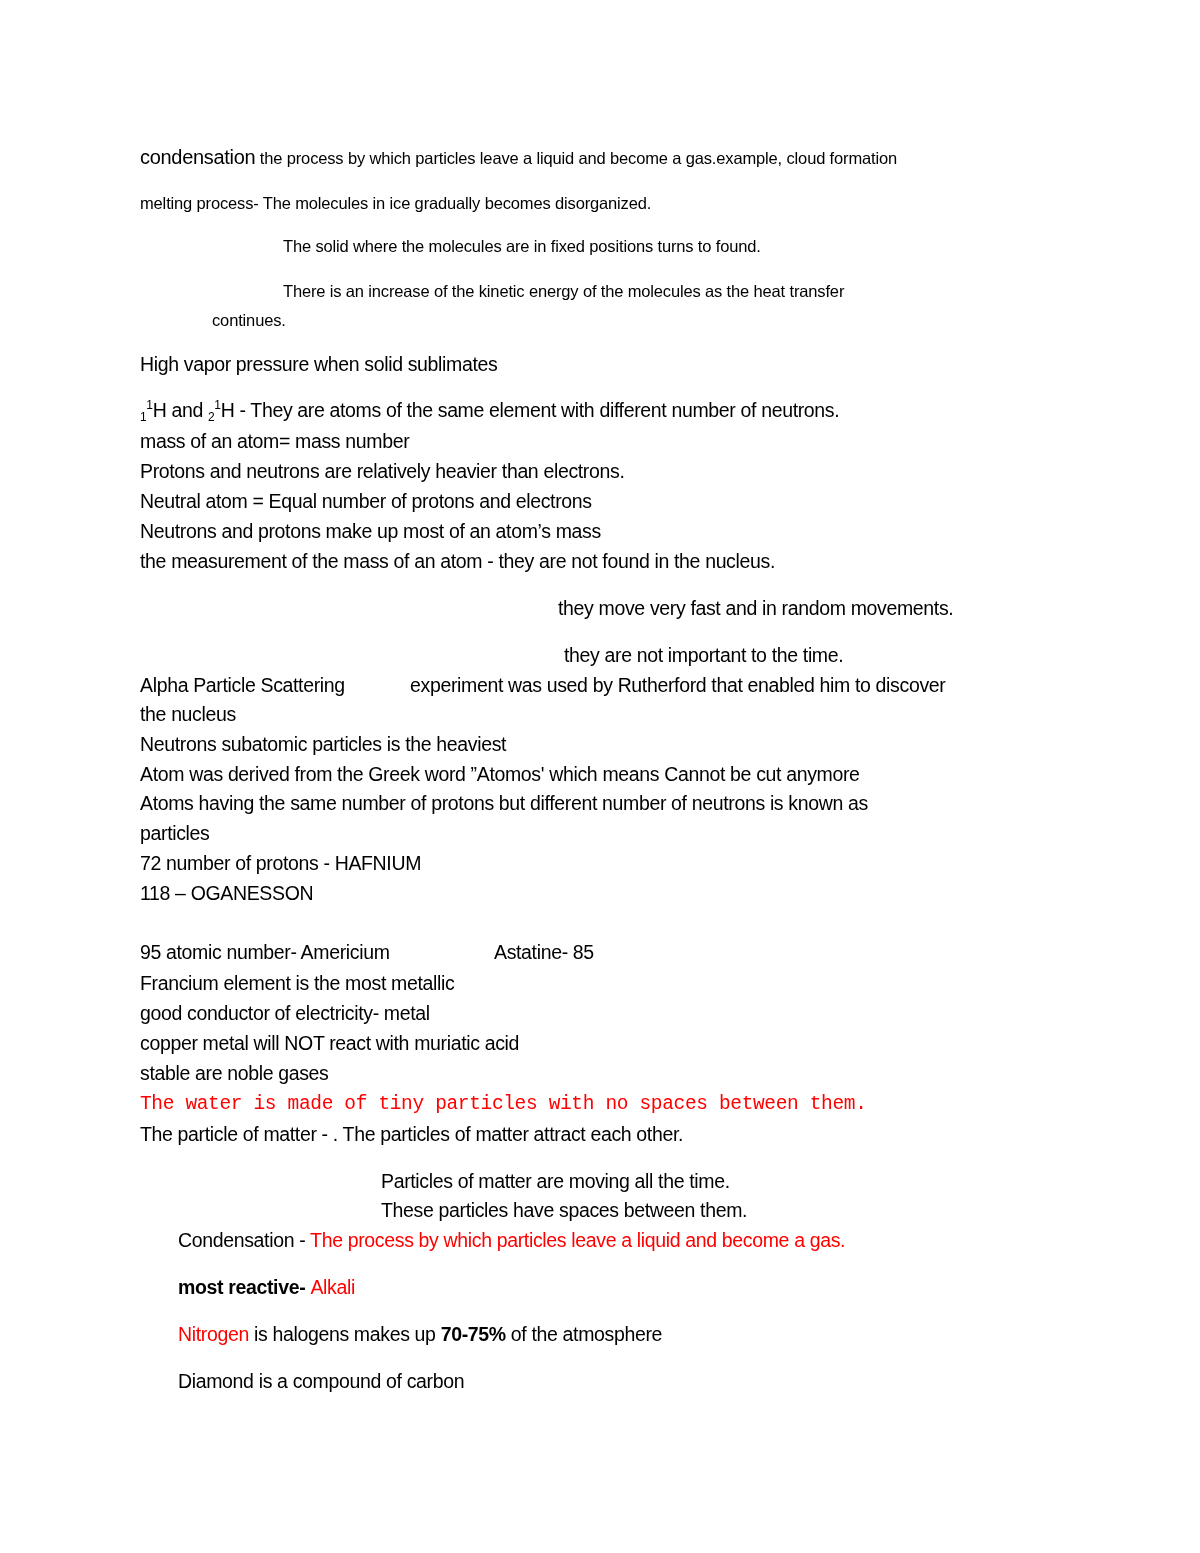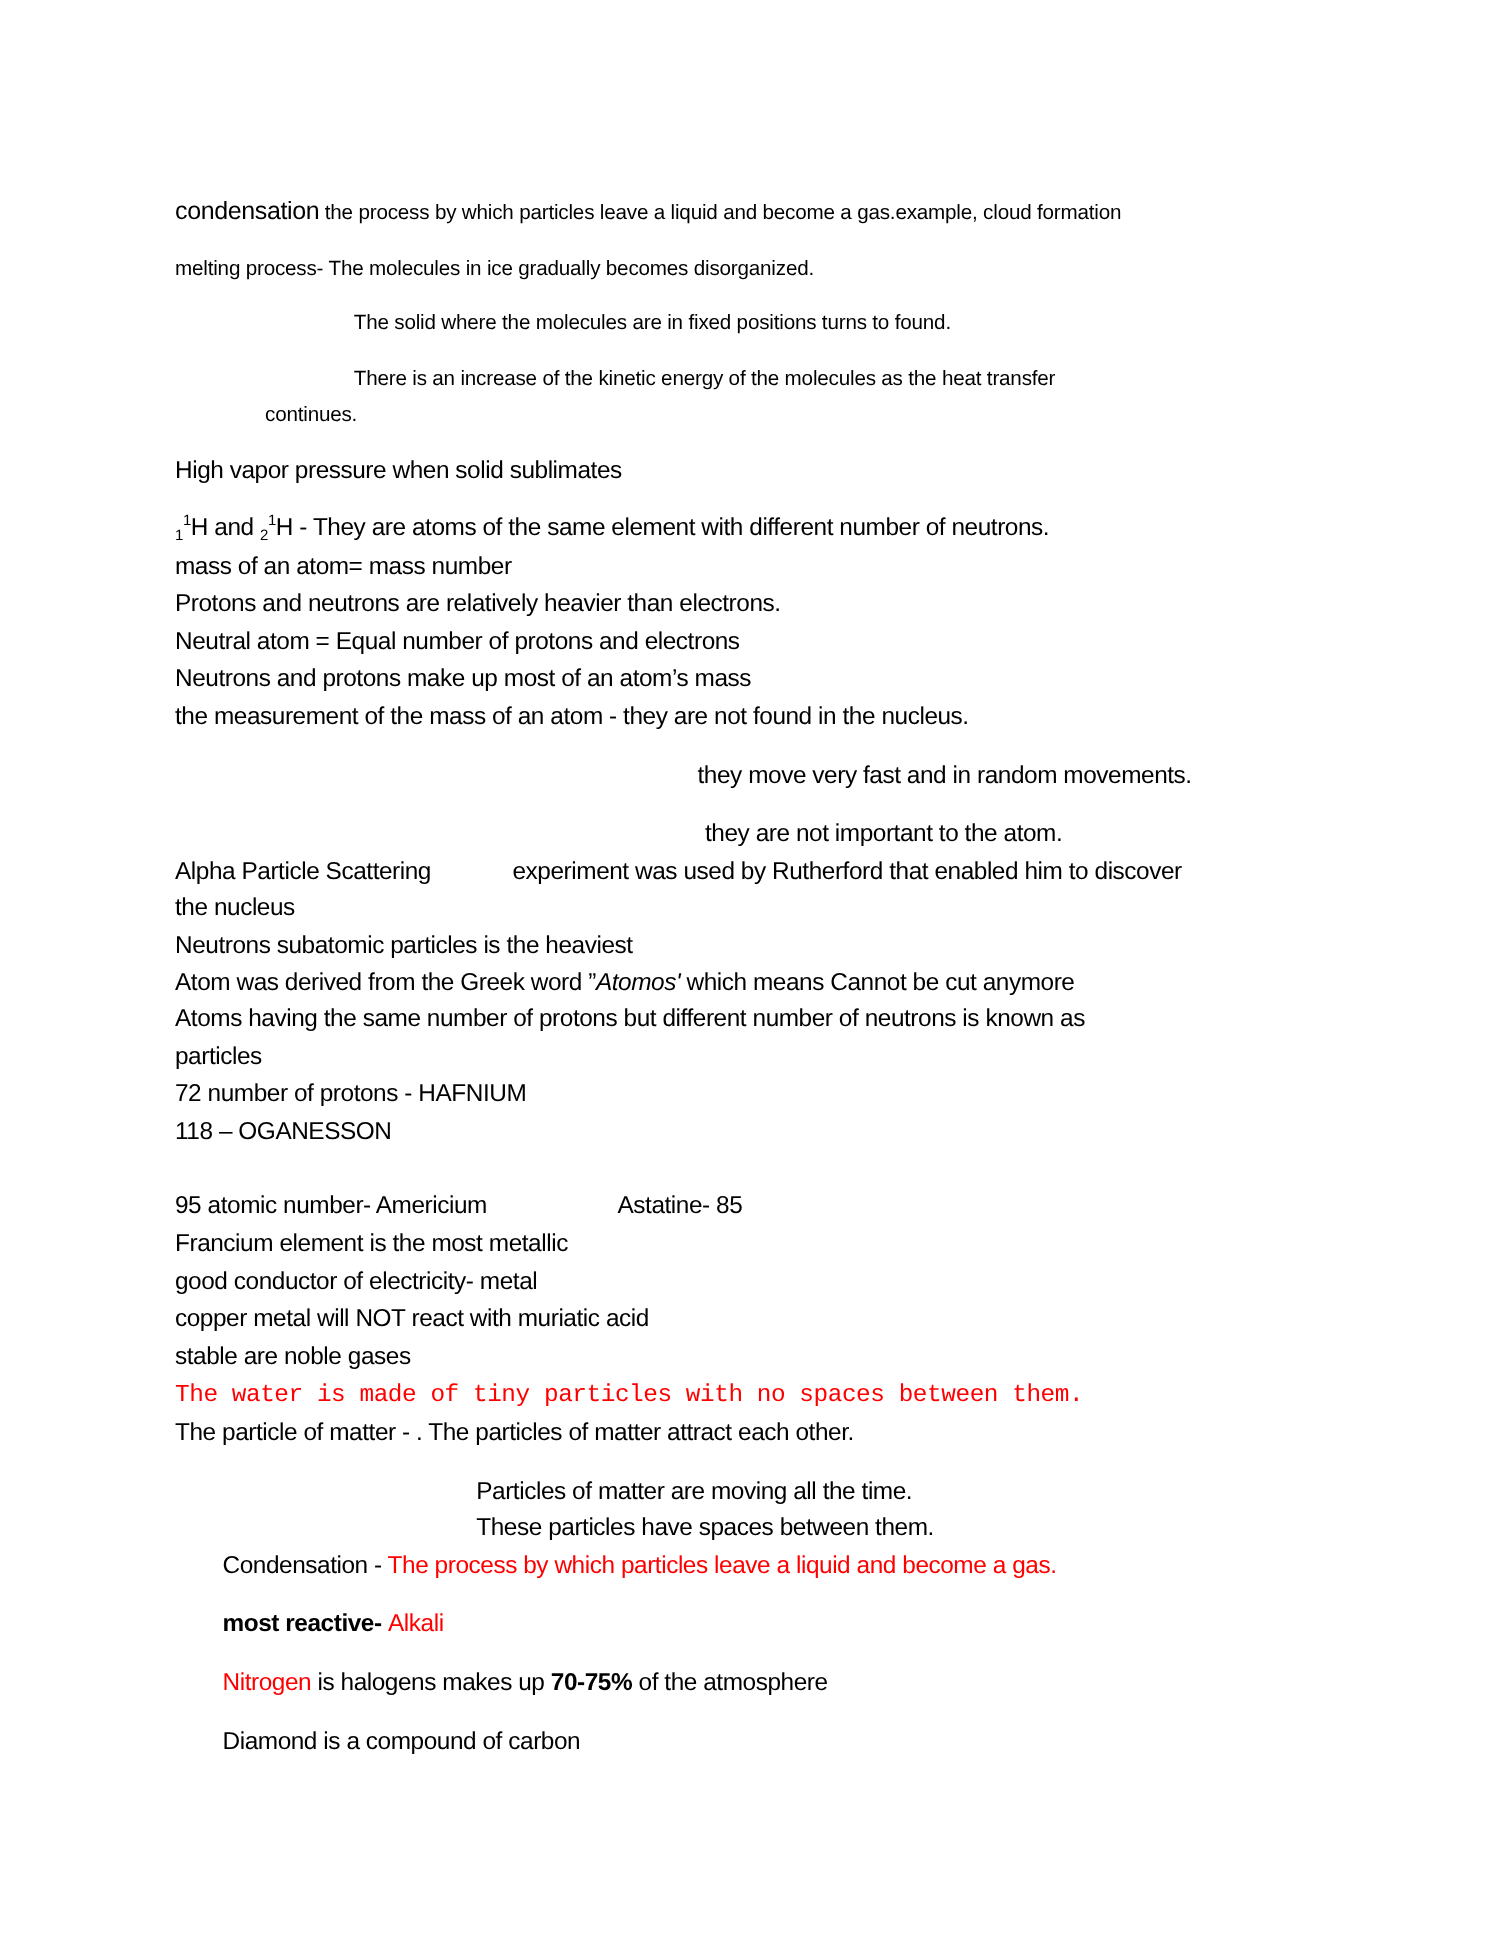--- a/index.html
+++ b/index.html
@@ -1,25 +1,25 @@
 <!DOCTYPE html>
 <html><head>
   <meta charset="utf-8">
   <style>
     html, body { margin: 0; padding: 0; background: #ffffff; }
     body { width: 1200px; height: 1553px; position: relative; overflow: hidden;
            font-family: "Liberation Sans", "DejaVu Sans", sans-serif; color: #000; }
-    .page { position: absolute; left: 0; top: 12px; width: 1200px; height: 1425px; background: #fff; }
+    .page { position: absolute; left: 0; top: 0; width: 1200px; height: 1425px; background: #fff; }
     .line { position: absolute; white-space: nowrap; line-height: 1; }
     .sm { font-size: 16.5px; letter-spacing: -0.15px; }
     .md { font-size: 19.5px; letter-spacing: -0.35px; }
     .lg { font-size: 20px; letter-spacing: -0.3px; }
     .red { color: #ff0000; }
     .b { font-weight: bold; }
-    .i { font-style: italic; }
+    .i { }
     sub, sup { font-size: 12px; line-height: 0; }
     sub { vertical-align: -4px; }
     sup { vertical-align: 8px; }
   </style>
 </head>
 <body>
 
 <div class="page">
 
   <div class="line" style="left:140px; top:147px;">
@@ -36,21 +36,21 @@
     <sub>1</sub><sup>1</sup><span>H and </span><sub>2</sub><sup>1</sup><span>H - They are atoms of the same element with different number of neutrons.</span>
   </div>
 
   <div class="line md" style="left:140px; top:432px;">mass of an atom= mass number</div>
   <div class="line md" style="left:140px; top:462px;">Protons and neutrons are relatively heavier than electrons.</div>
   <div class="line md" style="left:140px; top:492px;">Neutral atom = Equal number of protons and electrons</div>
   <div class="line md" style="left:140px; top:522px;">Neutrons and protons make up most of an atom’s mass</div>
   <div class="line md" style="left:140px; top:552px;">the measurement of the mass of an atom - they are not found in the nucleus.</div>
 
   <div class="line md" style="left:558px; top:599px;">they move very fast and in random movements.</div>
-  <div class="line md" style="left:564px; top:646px;">they are not important to the atom.</div>
+  <div class="line md" style="left:564px; top:646px;">they are not important to the time.</div>
 
   <div class="line md" style="left:140px; top:676px;">Alpha Particle Scattering</div>
   <div class="line md" style="left:410px; top:676px;text-align:center;">experiment was used by Rutherford that enabled him to discover</div>
   <div class="line md" style="left:140px; top:705px;">the nucleus</div>
 
   <div class="line md" style="left:140px; top:735px;">Neutrons subatomic particles is the heaviest</div>
   <div class="line md" style="left:140px; top:765px;">
     <span>Atom was derived from the Greek word ”</span><span class="i">Atomos'</span><span> which means Cannot be cut anymore</span>
   </div>
   <div class="line md" style="left:140px; top:794px;">Atoms having the same number of protons but different number of neutrons is known as</div>

